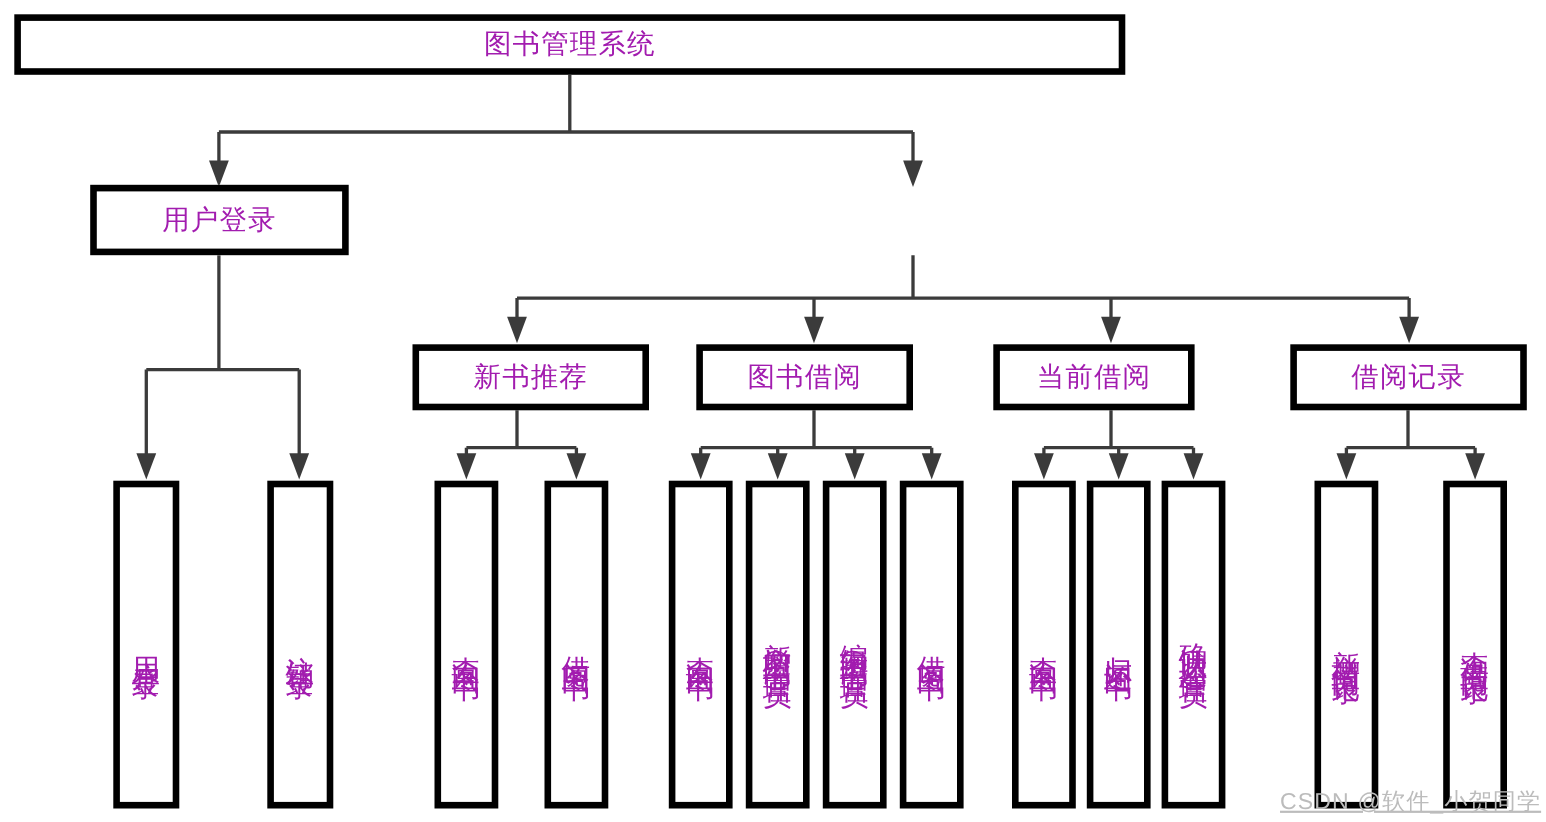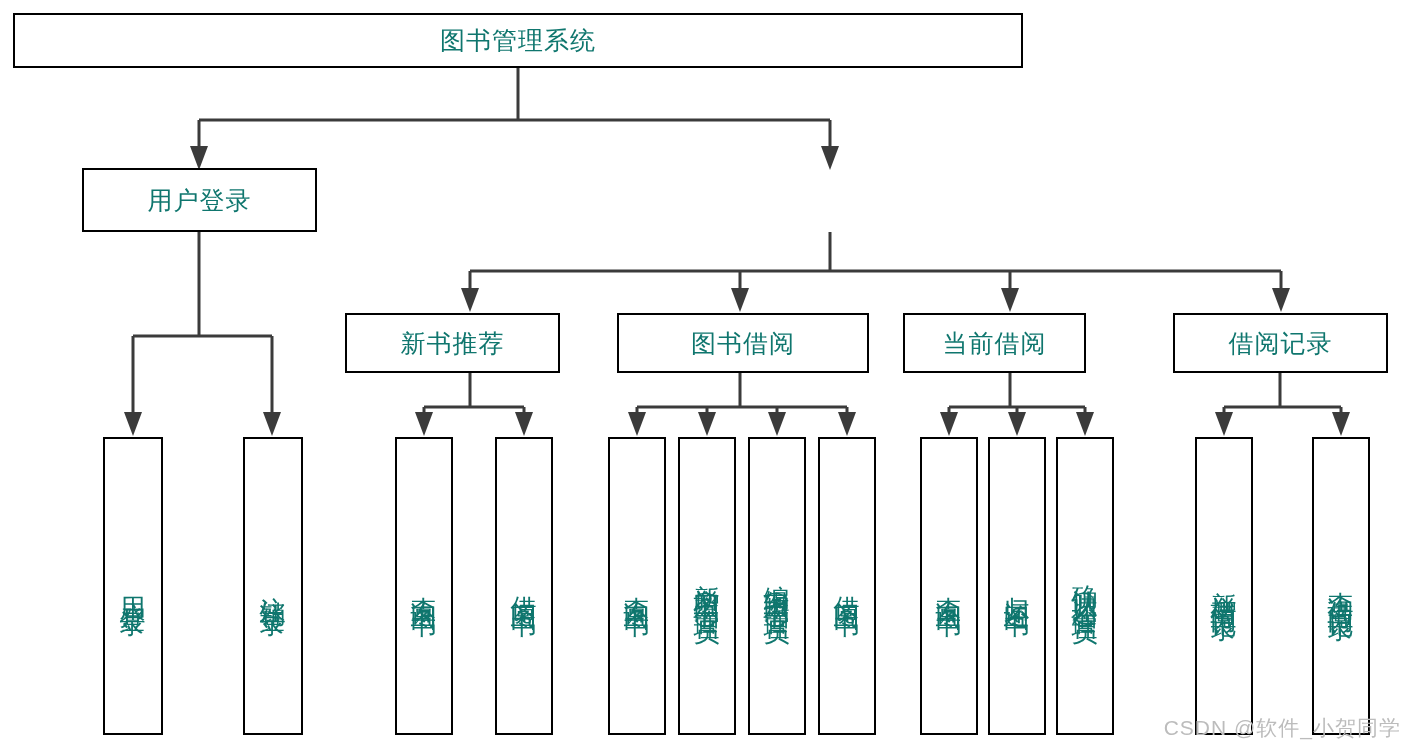--- a/index.html
+++ b/index.html
@@ -3,34 +3,35 @@
 <meta charset="utf-8">
 <style>
   html,body{margin:0;padding:0;background:#ffffff;}
   .stage{
     position:relative;width:1405px;height:747px;background:#ffffff;
     font-family:"Liberation Sans","DejaVu Sans",sans-serif;overflow:hidden;
   }
   svg.connectors{position:absolute;left:0;top:0;}
   .box{
     position:absolute;box-sizing:border-box;
-    border:2px solid #000000;background:#ffffff;
+    border:6px solid #000000;background:#ffffff;
     display:flex;align-items:center;justify-content:center;
-    color:#0f766e;font-size:25px;letter-spacing:1px;line-height:1;
+    color:#a21caf;font-size:25px;letter-spacing:1px;line-height:1;
     white-space:nowrap;
   }
   .leaf{white-space:normal;}
   .leaf .vtext{
     writing-mode:vertical-rl;text-orientation:mixed;
     letter-spacing:5px;line-height:1;font-size:26px;
   }
   .watermark{
     position:absolute;top:714px;right:4px;
     font-size:21px;color:#bcbcbc;letter-spacing:1px;
     font-family:"Liberation Sans","DejaVu Sans",sans-serif;
+    text-decoration:underline;
   }
 </style>
 </head>
 <body>
 
 <div class="stage">
 
   <svg class="connectors" width="1405" height="747" viewBox="0 0 1405 747">
     <g stroke="#3b3b3b" stroke-width="3" fill="none">
       <path d="M518,68 V120 M199,120 H830 M199,120 V154 M830,120 V154"></path>
@@ -61,22 +62,22 @@
       <polygon points="1076,412 1094,412 1085,436"></polygon>
       <polygon points="1215,412 1233,412 1224,436"></polygon>
       <polygon points="1332,412 1350,412 1341,436"></polygon>
     </g>
   </svg>
 
   <div class="box" style="left:13px;top:13px;width:1010px;height:55px">图书管理系统</div>
 
   <div class="box" style="left:82px;top:168px;width:235px;height:64px">用户登录</div>
 
-  <div class="box" style="left:345px;top:313px;width:215px;height:60px">新书推荐</div>
-  <div class="box" style="left:617px;top:313px;width:252px;height:60px">图书借阅</div>
+  <div class="box" style="left:375px;top:313px;width:215px;height:60px">新书推荐</div>
+  <div class="box" style="left:633px;top:313px;width:197px;height:60px">图书借阅</div>
   <div class="box" style="left:903px;top:313px;width:183px;height:60px">当前借阅</div>
   <div class="box" style="left:1173px;top:313px;width:215px;height:60px">借阅记录</div>
 
   <div class="box leaf" style="left:103px;top:437px;width:60px;height:298px">
     <span class="vtext">用户登录</span>
   </div>
   <div class="box leaf" style="left:243px;top:437px;width:60px;height:298px">
     <span class="vtext">注销登录</span>
   </div>
 

